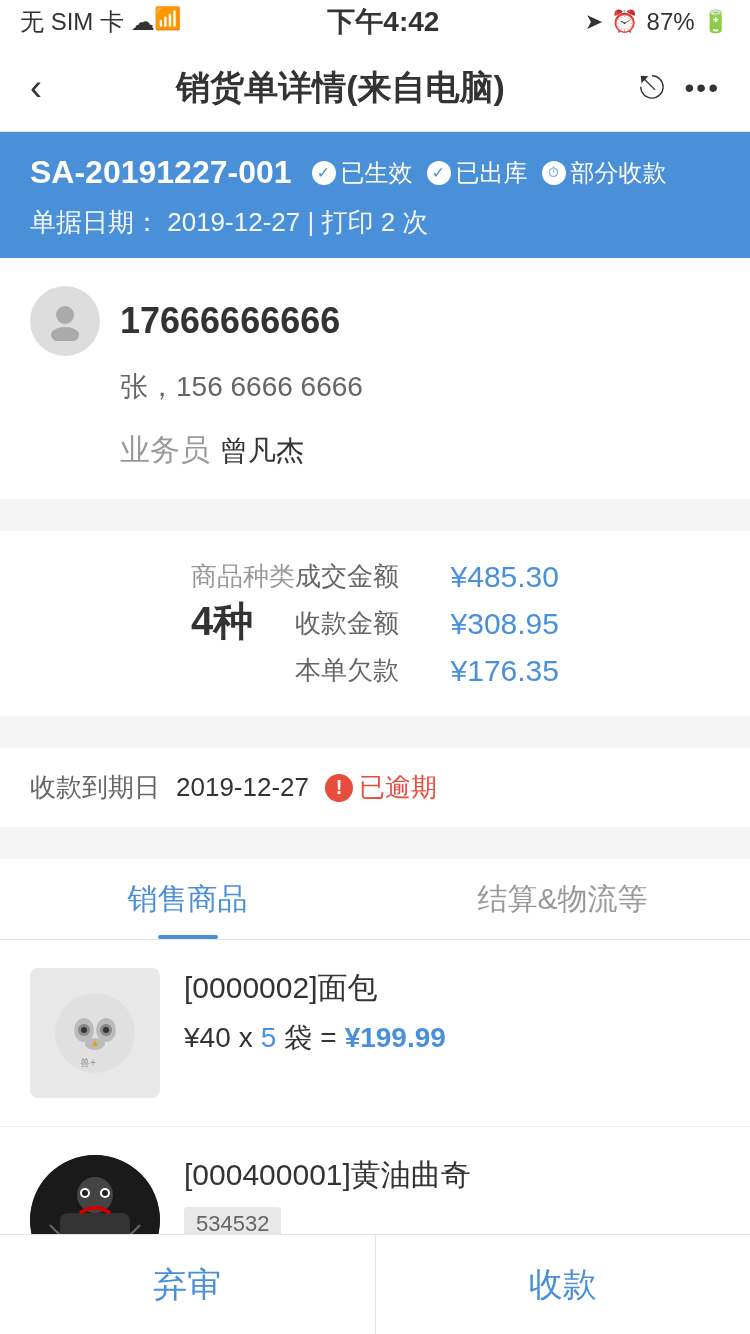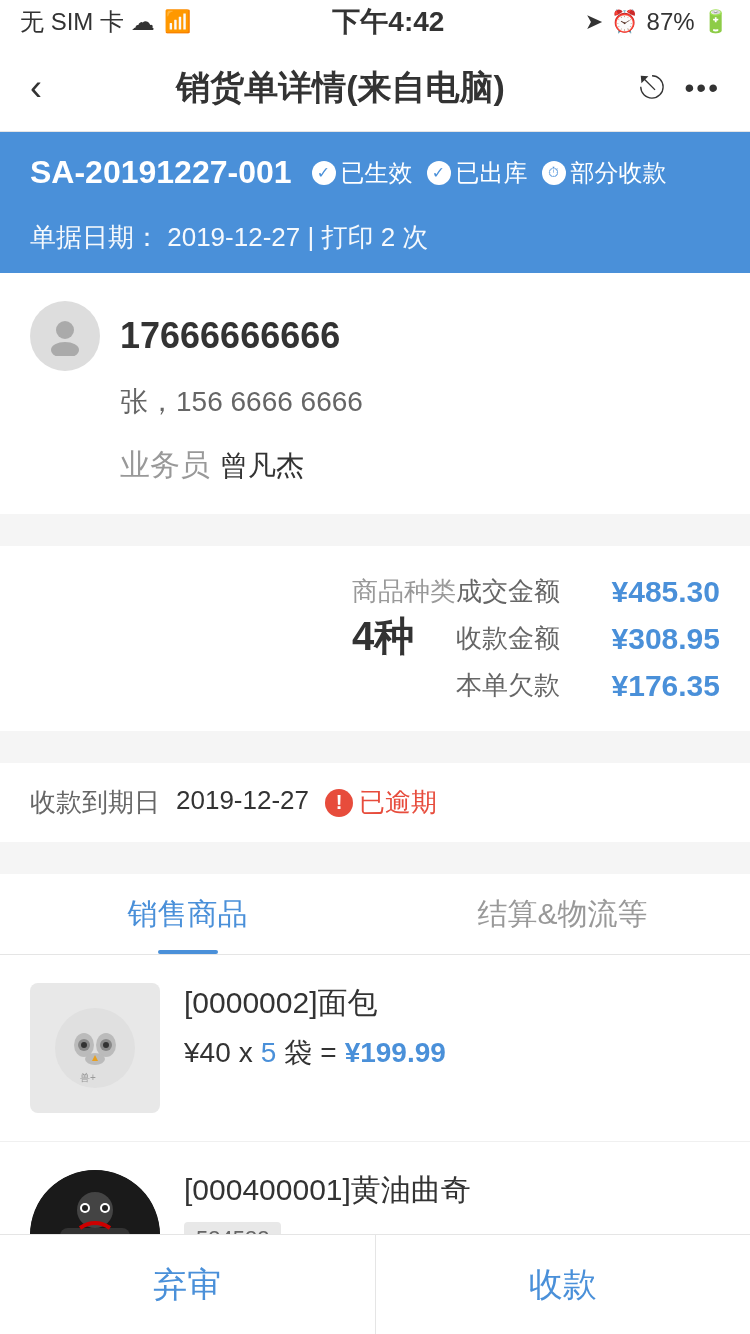--- a/index.html
+++ b/index.html
@@ -17,21 +17,21 @@
     .status-bar {
       height: 44px;
       background: #fff;
       display: flex;
       align-items: center;
       justify-content: space-between;
       padding: 0 20px;
       font-size: 24px;
       font-weight: 500;
     }
-    .status-left { display: flex; align-items: center; gap: 10px; }
+    .status-left { display: flex; align-items: flex-start; }
     .status-center { font-size: 28px; font-weight: 600; }
     .status-right { display: flex; align-items: center; gap: 8px; font-size: 24px; }
 
     
     .nav-bar {
       height: 88px;
       background: #fff;
       display: flex;
       align-items: center;
       justify-content: space-between;
@@ -61,21 +61,21 @@
 
     
     .order-header {
       background: #4A90D9;
       padding: 22px 30px 18px;
     }
     .order-header-top {
       display: flex;
       align-items: center;
       gap: 20px;
-      margin-bottom: 29px;
+      margin-bottom: 14px;
     }
     .order-id {
       font-size: 32px;
       font-weight: 700;
       color: #fff;
     }
     .status-badges {
       display: flex;
       align-items: center;
       gap: 14px;
@@ -155,24 +155,24 @@
       color: #999;
     }
     .meta-value {
       font-size: 28px;
       color: #333;
     }
 
     
     .summary-section {
       background: #fff;
-      padding: 28px 30px;
+      padding: 28px 40px;
       margin-top: 16px;
       display: flex;
-      justify-content: flex-end;
+      justify-content: center;
       align-items: flex-start;
     }
     .summary-left .label {
       font-size: 26px;
       color: #999;
     }
     .summary-left .value {
       font-size: 28px;
       color: #333;
       font-weight: 500;
@@ -188,31 +188,32 @@
       align-items: center;
       gap: 20px;
     }
     .amount-label {
       font-size: 26px;
       color: #666;
     }
     .amount-value {
       font-size: 30px;
       color: #4A90D9;
-      font-weight: 700;
+      font-weight: 400;
       min-width: 140px;
       text-align: right;
     }
 
     
     .due-section {
       background: #fff;
       padding: 22px 30px;
       margin-top: 16px;
       display: flex;
+      align-items: center;
       gap: 16px;
     }
     .due-label {
       font-size: 26px;
       color: #666;
     }
     .due-date {
       font-size: 26px;
       color: #333;
     }

